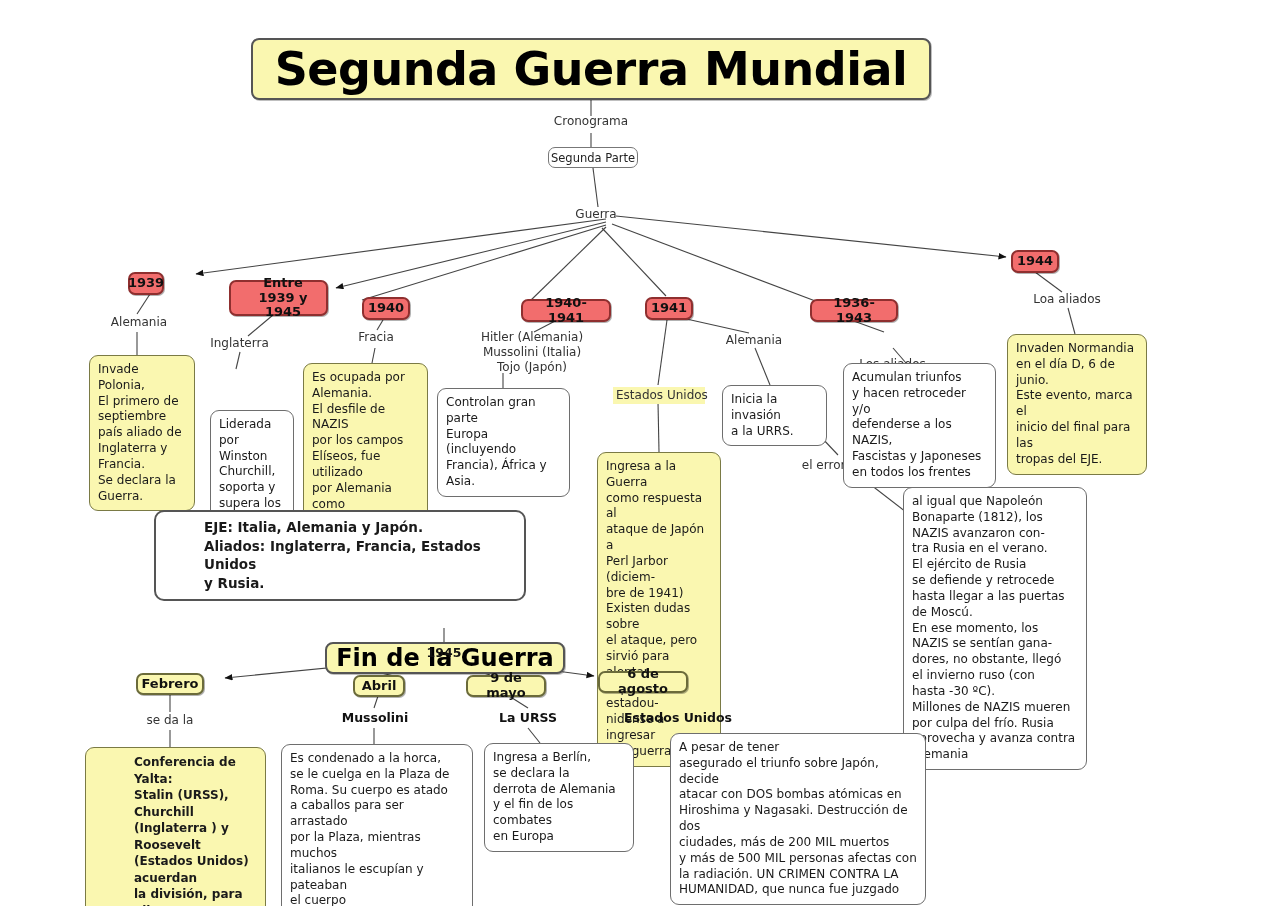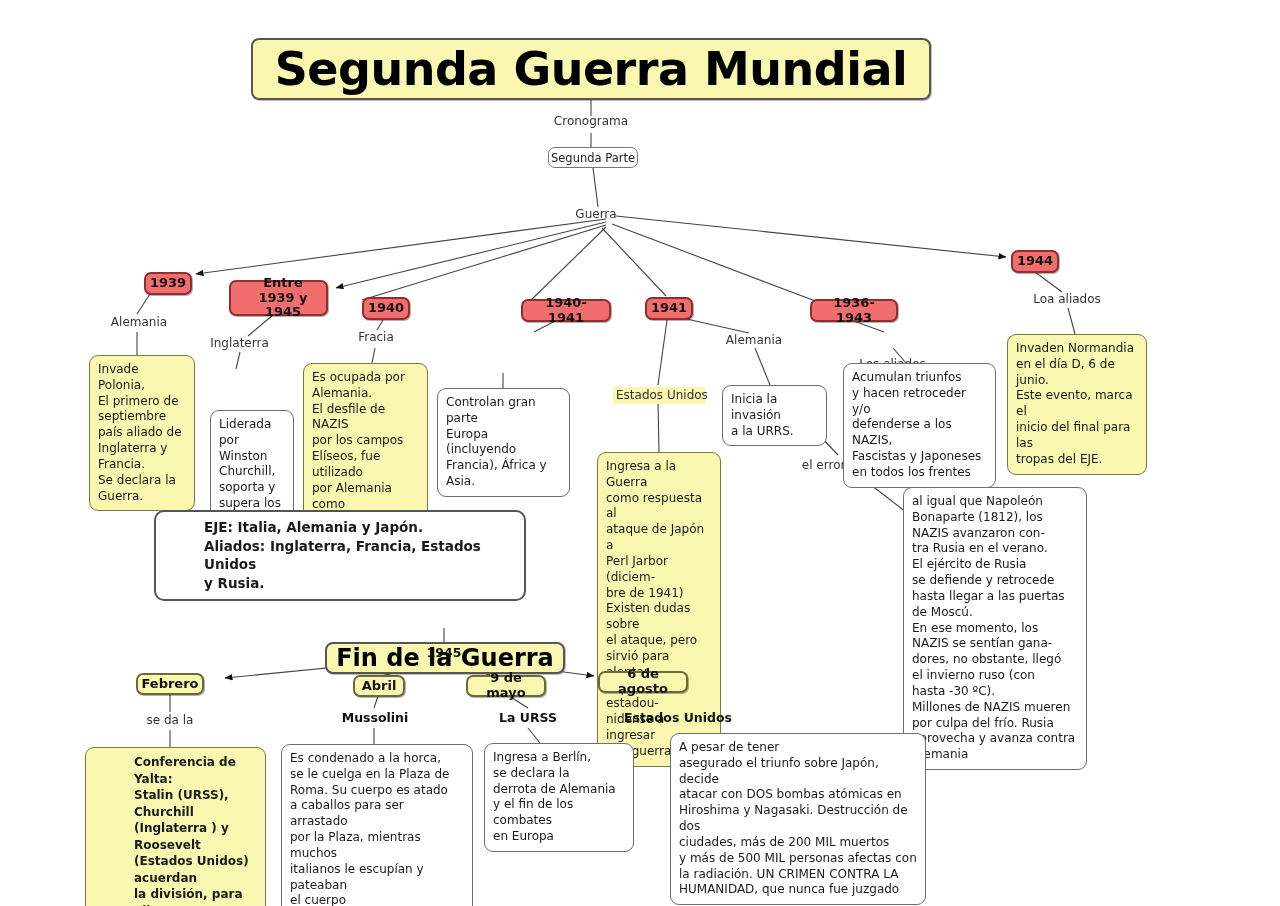--- a/index.html
+++ b/index.html
@@ -118,21 +118,21 @@
   </svg>
 
   <div class="node banner main" style="left:251px;top:38px;width:680px;height:62px;">Segunda Guerra Mundial</div>
 
   <div class="node cap" style="left:531px;top:114px;width:120px;">Cronograma</div>
 
   <div class="node chip" style="left:548px;top:147px;width:90px;height:21px;">Segunda Parte</div>
 
   <div class="node cap" style="left:551px;top:207px;width:90px;">Guerra</div>
 
-  <div class="node pill" style="left:144px;top:272px;width:48px;height:23px;">1939</div>
+  <div class="node pill" style="left:128px;top:272px;width:36px;height:23px;">1939</div>
   <div class="node cap" style="left:93px;top:315px;width:92px;">Alemania</div>
   <div class="node box y" style="left:89px;top:355px;width:106px;">Invade Polonia,
 El primero de
 septiembre
 país aliado de
 Inglaterra y
 Francia.
 Se declara la
 Guerra.</div>
 
@@ -152,20 +152,23 @@
   <div class="node box y" style="left:303px;top:363px;width:125px;">Es ocupada por
 Alemania.
 El desfile de NAZIS
 por los campos
 Elíseos, fue utilizado
 por Alemania como
 símbolo de virtual
 triunfo mundial</div>
 
   <div class="node pill" style="left:521px;top:299px;width:90px;height:23px;">1940-1941</div>
+  <div class="node cap multi" style="left:432px;top:330px;width:200px;">Hitler (Alemania)
+Mussolini (Italia)
+Tojo (Japón)</div>
   <div class="node box" style="left:437px;top:388px;width:133px;">Controlan gran parte
 Europa (incluyendo
 Francia), África y
 Asia.</div>
 
   <div class="node pill" style="left:645px;top:297px;width:48px;height:23px;">1941</div>
   <div class="node cap hl" style="left:613px;top:387px;width:92px;">Estados Unidos</div>
   <div class="node box y" style="left:597px;top:452px;width:124px;">Ingresa a la Guerra
 como respuesta al
 ataque de Japón a

